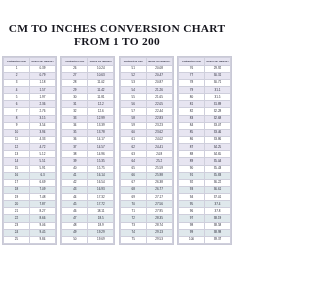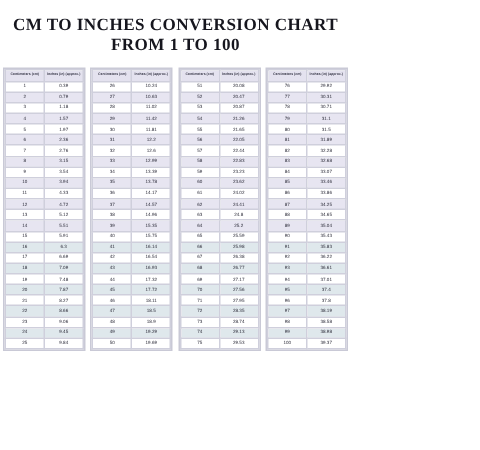--- a/index.html
+++ b/index.html
@@ -6,21 +6,21 @@
   body{
     width:234px;height:300px;
     background:#ffffff;
     font-family:"Liberation Sans", sans-serif;
     overflow:hidden;
   }
   .page{width:234px;height:300px;position:relative;box-sizing:border-box;}
 
   .title-block{
     text-align:center;
-    padding-top:11px;
+    padding-top:22px;
     font-family:"Liberation Serif", serif;
     color:#16161e;
   }
   .title-line{
     font-size:11.4px;
     font-weight:bold;
     letter-spacing:0.3px;
     line-height:13px;
     white-space:nowrap;
   }
@@ -66,21 +66,21 @@
   tr.ta td{background:#ffffff;}
   tr.tb td{background:#dfe8ec;}
 </style>
 </head>
 <body>
 
 <div class="page">
 
   <div class="title-block">
     <div class="title-line">CM TO INCHES CONVERSION CHART</div>
-    <div class="title-line">FROM 1 TO 100</div>
+    <div class="title-line">FROM 1 TO 200</div>
   </div>
 
   <div class="tables-row">
     <div class="tbl-block">
       <table>
         <thead>
           <tr>
             <th>Centimeters (cm)</th>
             <th>Inches (in) (approx.)</th>
           </tr>

